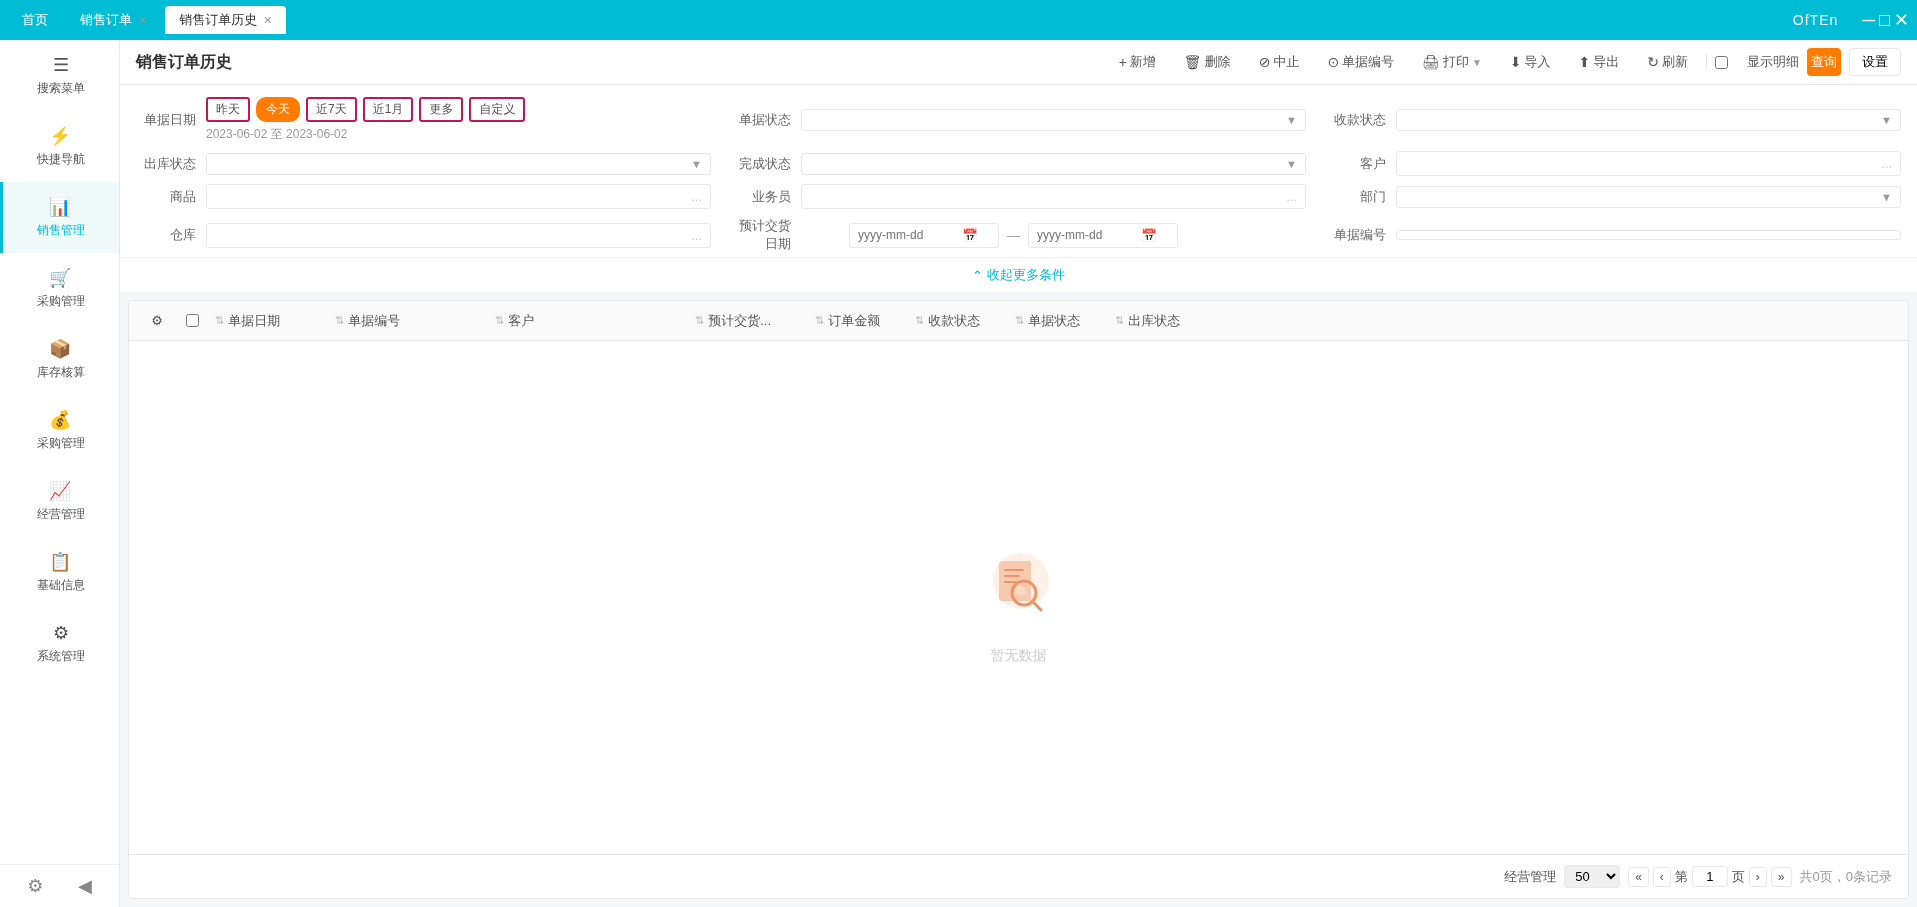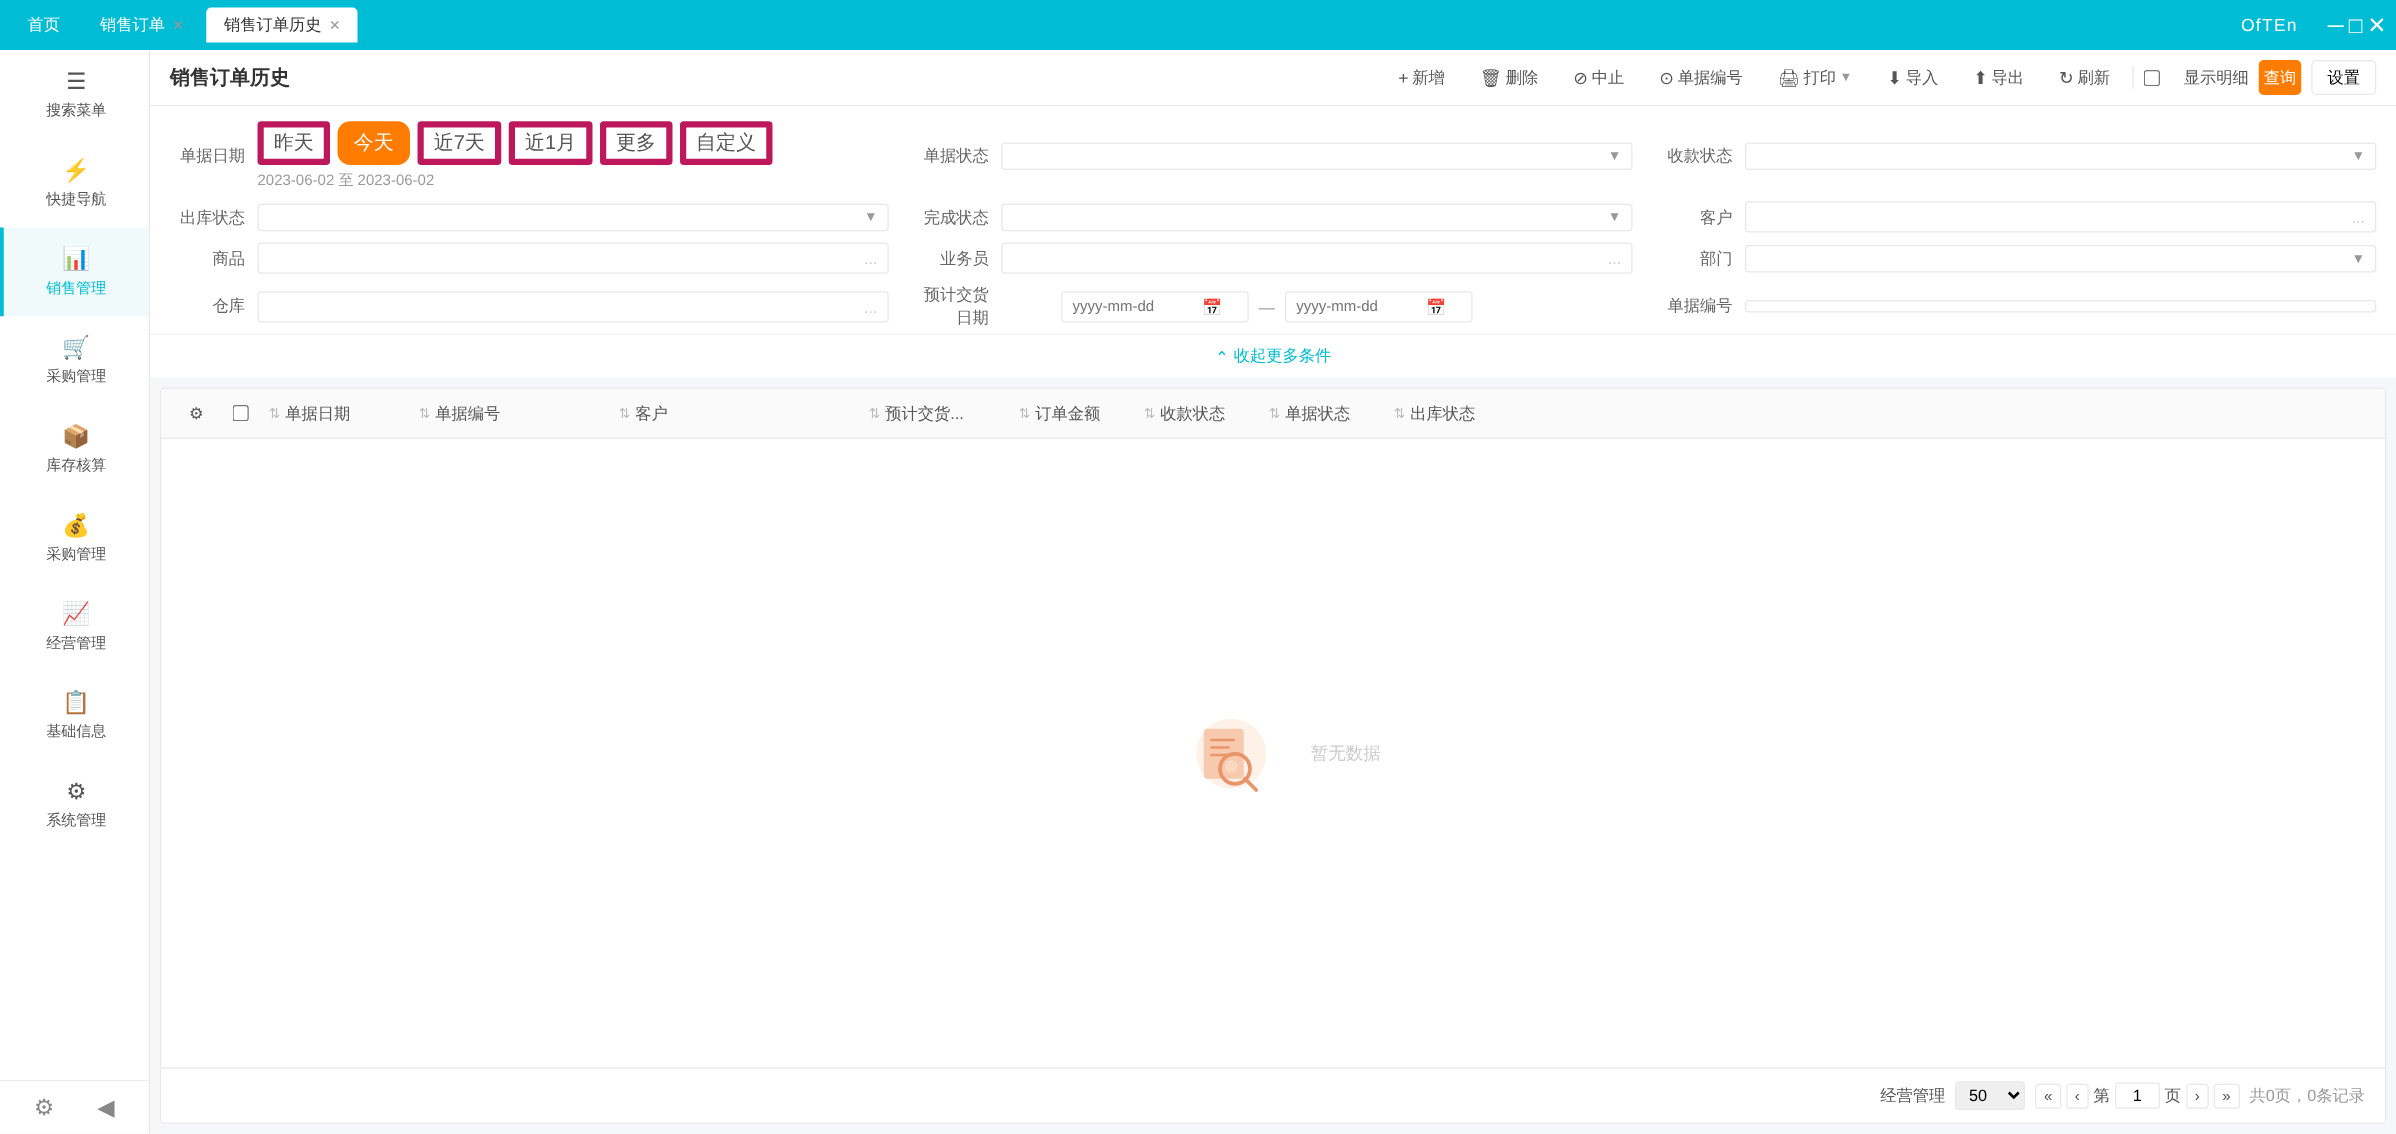--- a/index.html
+++ b/index.html
@@ -32,21 +32,21 @@
     .page-title { font-size: 16px; font-weight: bold; color: #333; }
     .toolbar { display: flex; align-items: center; gap: 8px; }
     .toolbar-btn { display: flex; align-items: center; gap: 3px; padding: 4px 10px; border: none; background: none; cursor: pointer; color: #555; font-size: 13px; }
     .toolbar-btn .btn-icon { font-size: 14px; }
     .toolbar-btn-primary { background: #ff7c00; color: #fff; border-radius: 4px; padding: 5px 4px; font-size: 13px; border: none; cursor: pointer; }
     .toolbar-divider { width: 1px; height: 18px; background: #e8e8e8; }
     .checkbox-label { display: flex; align-items: center; gap: 19px; font-size: 13px; color: #555; cursor: pointer; }
     .print-btn { display: flex; align-items: center; gap: 3px; }
     .filter-label { width: 80px; color: #666; font-size: 13px; text-align: right; padding-right: 10px; flex-shrink: 0; }
     .date-group { display: flex; align-items: center; gap: 6px; }
-    .date-btn { padding: 2px 8px; border: 5px solid #be185d; border-radius: 3px; cursor: pointer; font-size: 16px; color: #555; background: #fff; }
+    .date-btn { padding: 2px 8px; border: 2px solid #be185d; border-radius: 3px; cursor: pointer; font-size: 12px; color: #555; background: #fff; }
     .date-btn.active { background: #ff7c00; color: #fff; border-color: #ff7c00; border-radius: 10px; }
     .date-range { font-size: 12px; color: #999; }
     .filter-select { display: flex; align-items: center; border: 1px solid #e8e8e8; border-radius: 3px; padding: 4px 8px; background: #fff; min-width: 220px; cursor: pointer; justify-content: space-between; }
     .filter-select-text { color: #999; font-size: 13px; }
     .select-arrow { color: #999; font-size: 11px; }
     .collapse-btn { display: flex; align-items: center; gap: 4px; color: #00bcd4; font-size: 13px; cursor: pointer; justify-content: center; padding: 4px; }
 
     
     .date-input { display: flex; align-items: center; gap: 4px; border: 1px solid #e8e8e8; border-radius: 3px; padding: 4px 8px; background: #fff; min-width: 150px; }
     .date-input input { border: none; outline: none; font-size: 12px; color: #999; width: 100px; background: transparent; }
@@ -65,21 +65,21 @@
     .col-no { width: 160px; }
     .col-customer { width: 200px; }
     .col-delivery { width: 120px; }
     .col-amount { width: 100px; }
     .col-pay-status { width: 100px; }
     .col-order-status { width: 100px; }
     .col-delivery-status { width: 120px; }
     .col-action { flex: 1; justify-content: flex-end; padding-right: 16px; }
 
     
-    .empty-state { flex: 1; display: flex; flex-direction: row; align-items: center; justify-content: center; gap: 16px; }
+    .empty-state { flex: 1; display: flex; flex-direction: column; align-items: center; justify-content: center; gap: 16px; }
     .empty-icon { width: 100px; height: 100px; }
     .empty-text { color: #ccc; font-size: 14px; }
 
     
     .table-footer { padding: 10px 16px; border-top: 1px solid #e8e8e8; display: flex; align-items: center; justify-content: flex-end; gap: 8px; background: #fff; flex-shrink: 0; font-size: 13px; color: #555; }
     .per-page-select { border: 1px solid #e8e8e8; border-radius: 3px; padding: 2px 6px; font-size: 13px; cursor: pointer; }
     .pagination { display: flex; align-items: center; gap: 4px; }
     .page-btn { padding: 2px 6px; border: 1px solid #e8e8e8; border-radius: 3px; cursor: pointer; background: #fff; color: #555; font-size: 12px; }
     .page-btn:disabled { color: #ccc; cursor: not-allowed; }
     .page-input { width: 36px; border: 1px solid #e8e8e8; border-radius: 3px; text-align: center; padding: 2px 4px; font-size: 13px; }

